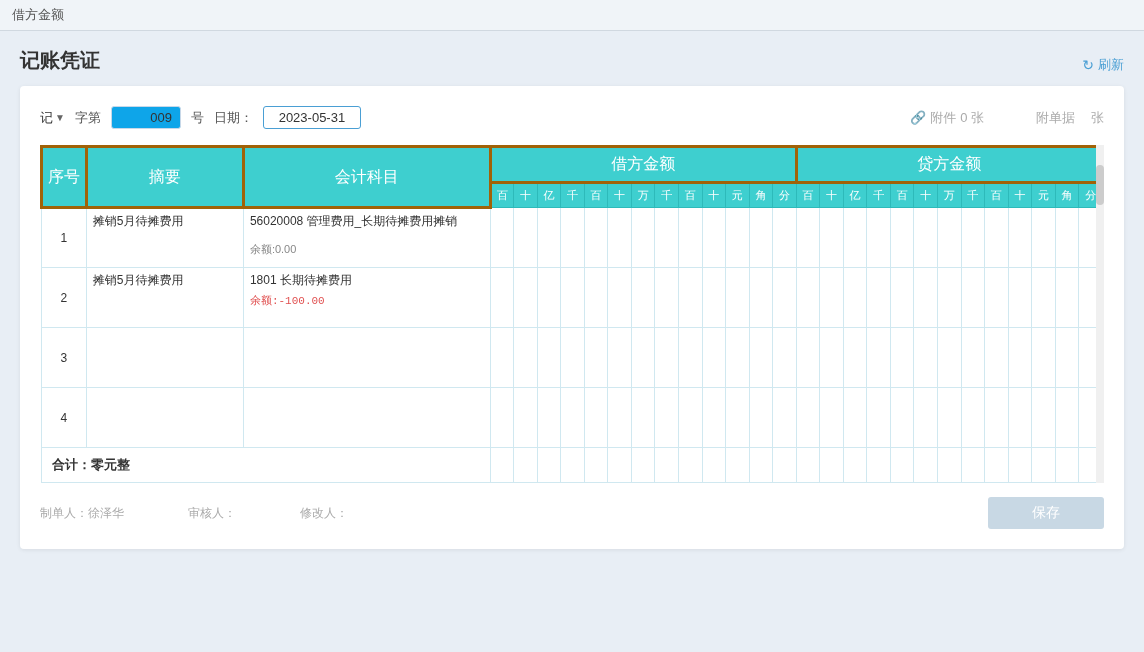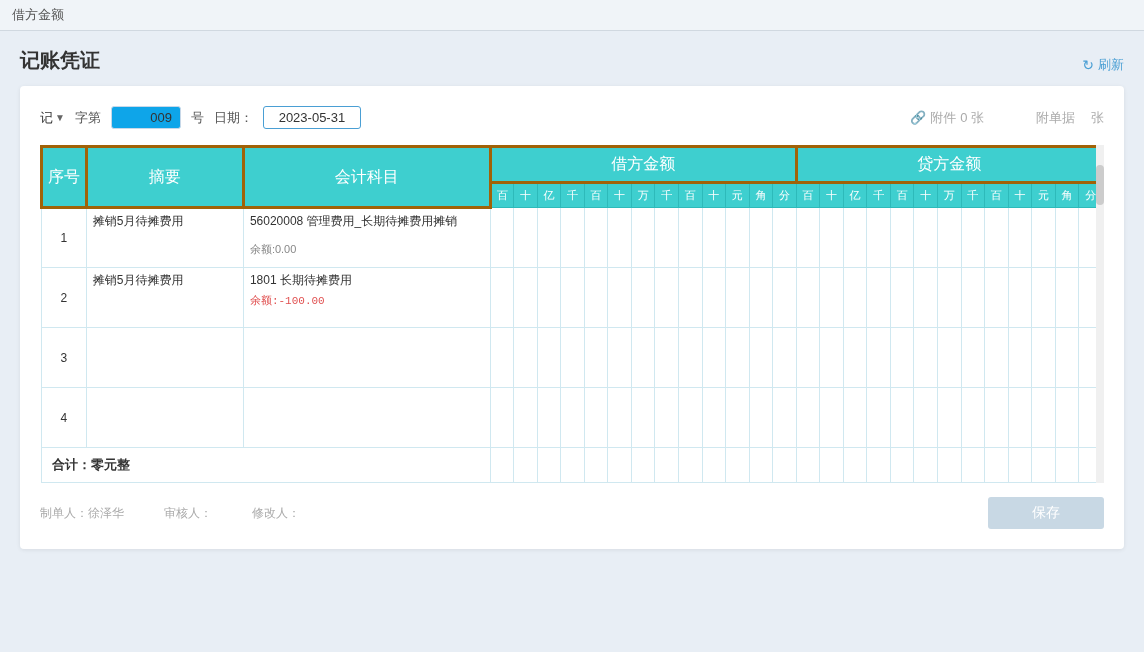--- a/index.html
+++ b/index.html
@@ -180,21 +180,21 @@
     }
     .total-row td {
       border: 1px solid #d0e8f0;
       padding: 8px 10px;
       font-size: 13px;
       color: #333;
       font-weight: bold;
     }
     .footer-row {
       display: flex;
-      gap: 40px;
+      gap: 64px;
       margin-top: 14px;
       color: #aaa;
       font-size: 12px;
       align-items: center;
     }
     .save-btn {
       margin-left: auto;
       background: #c8d8e4;
       color: #fff;
       border: none;

